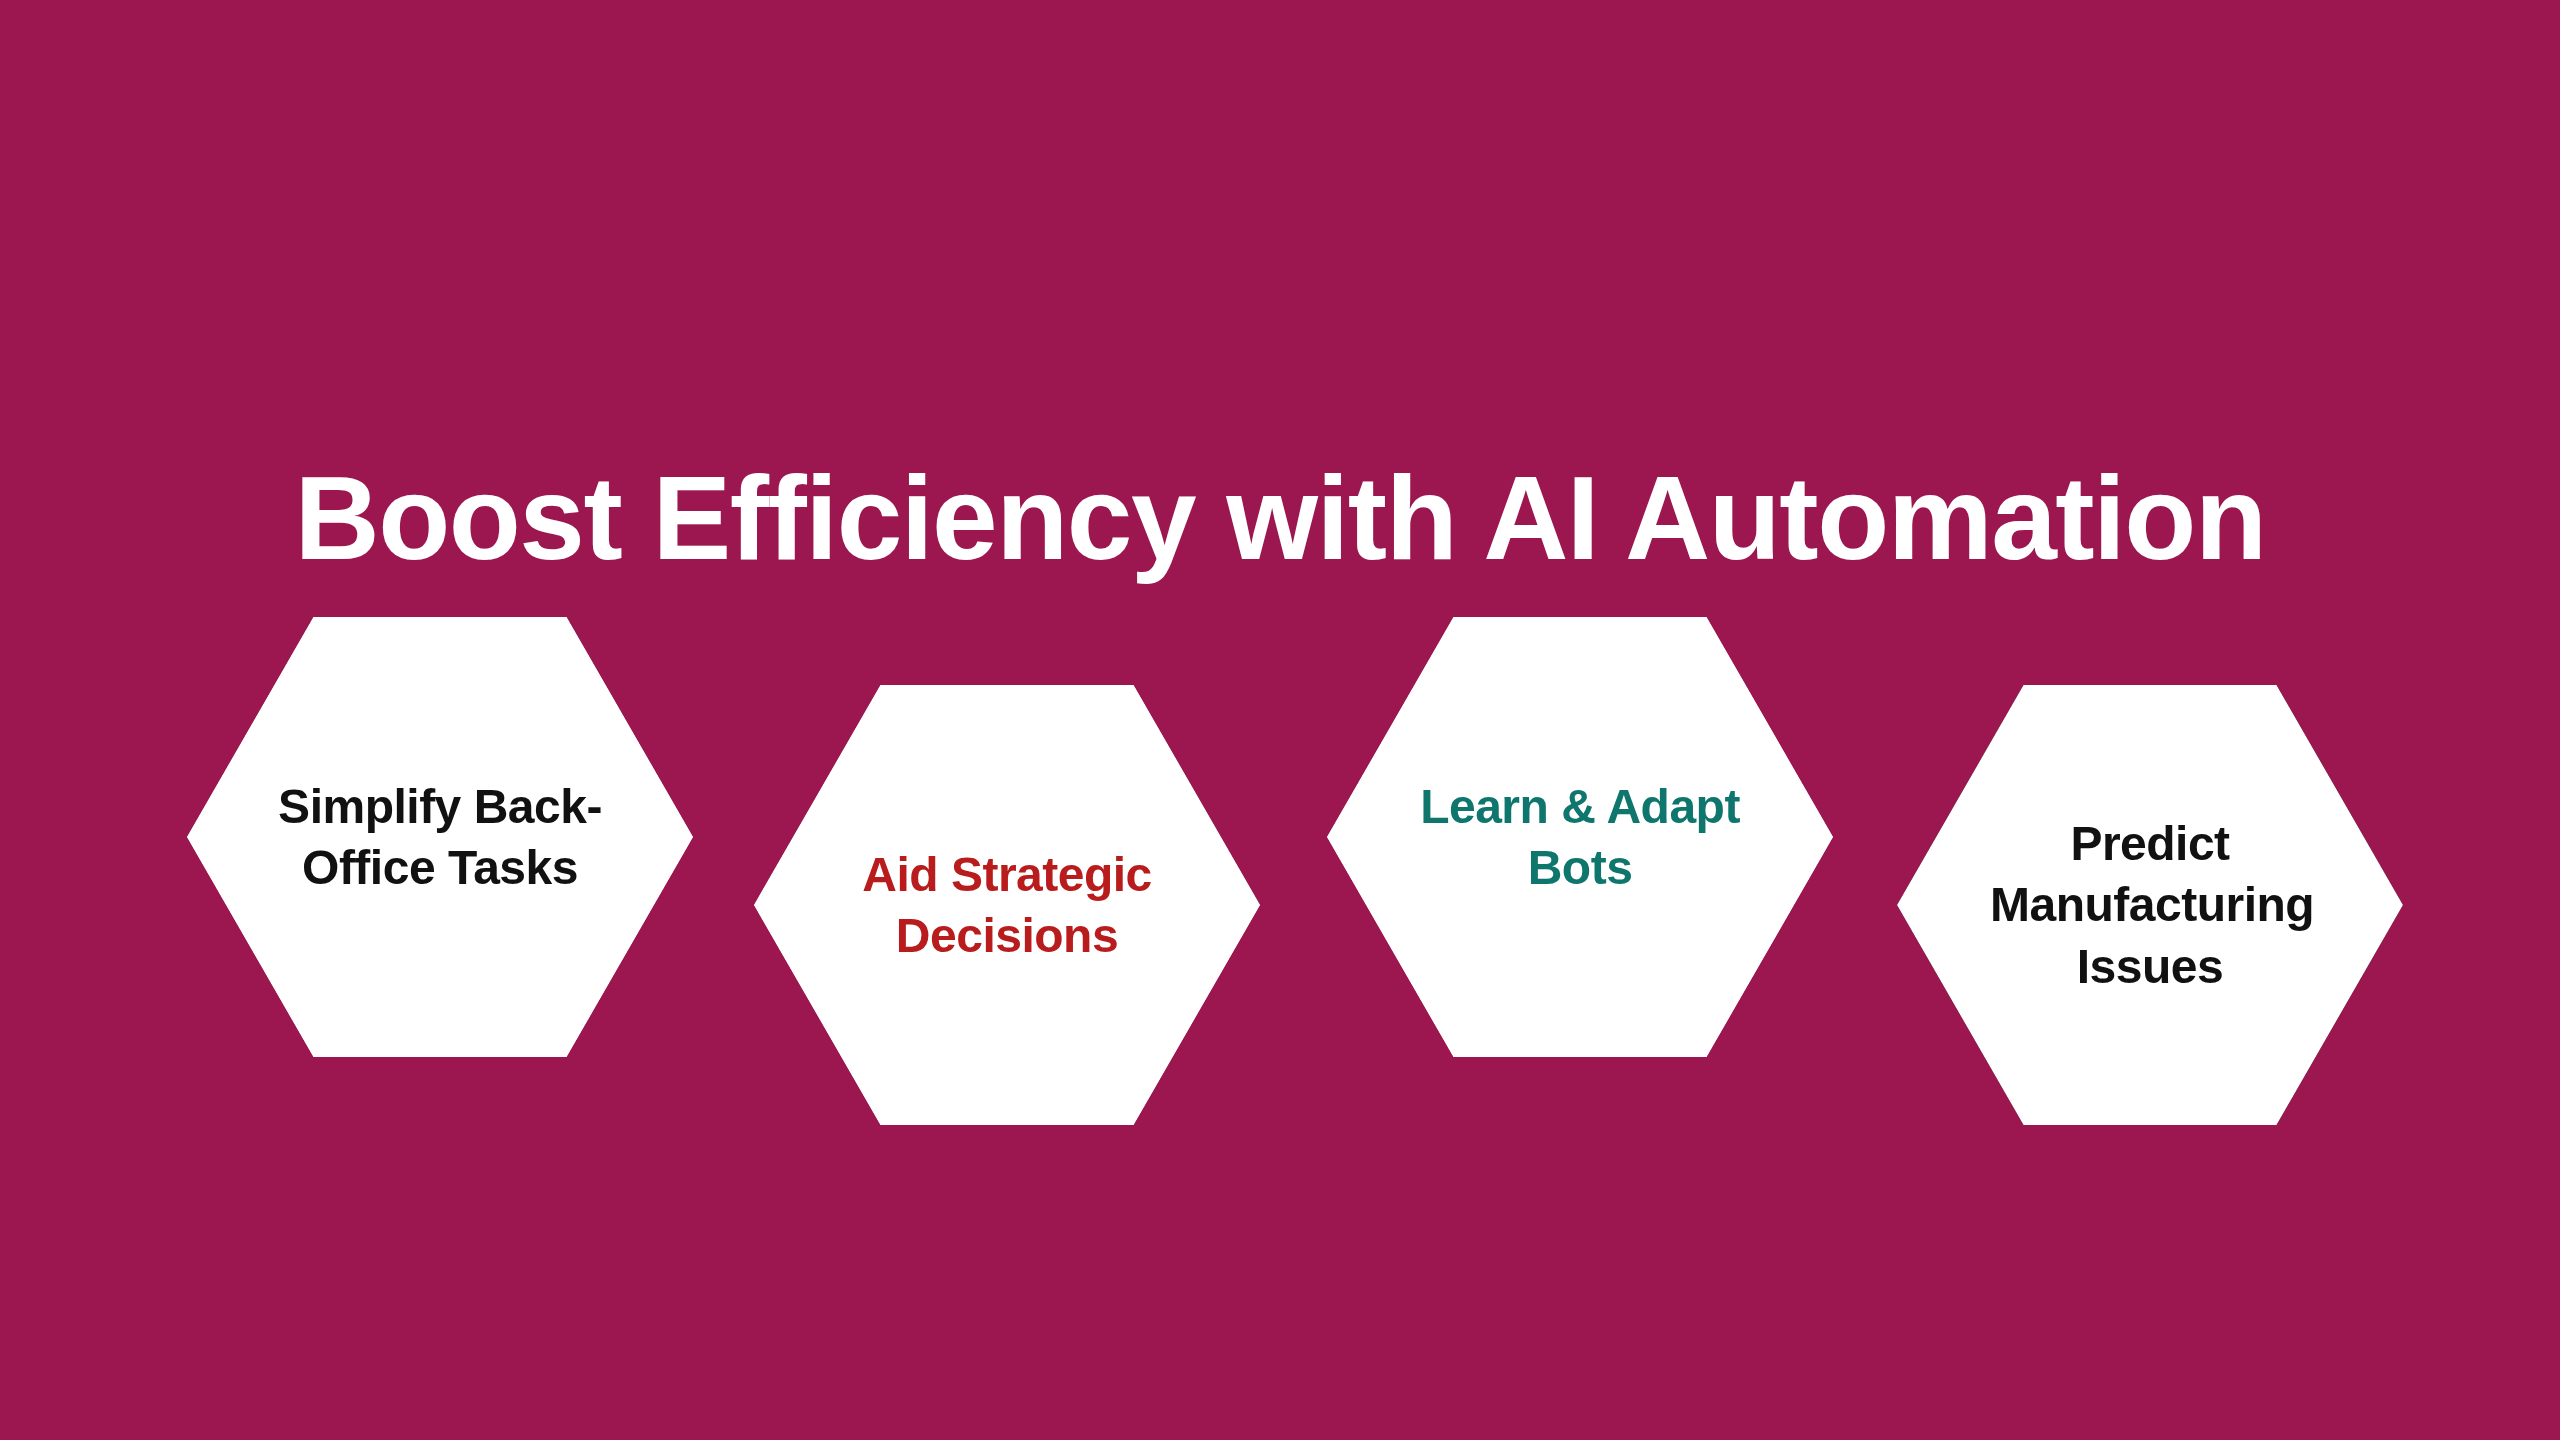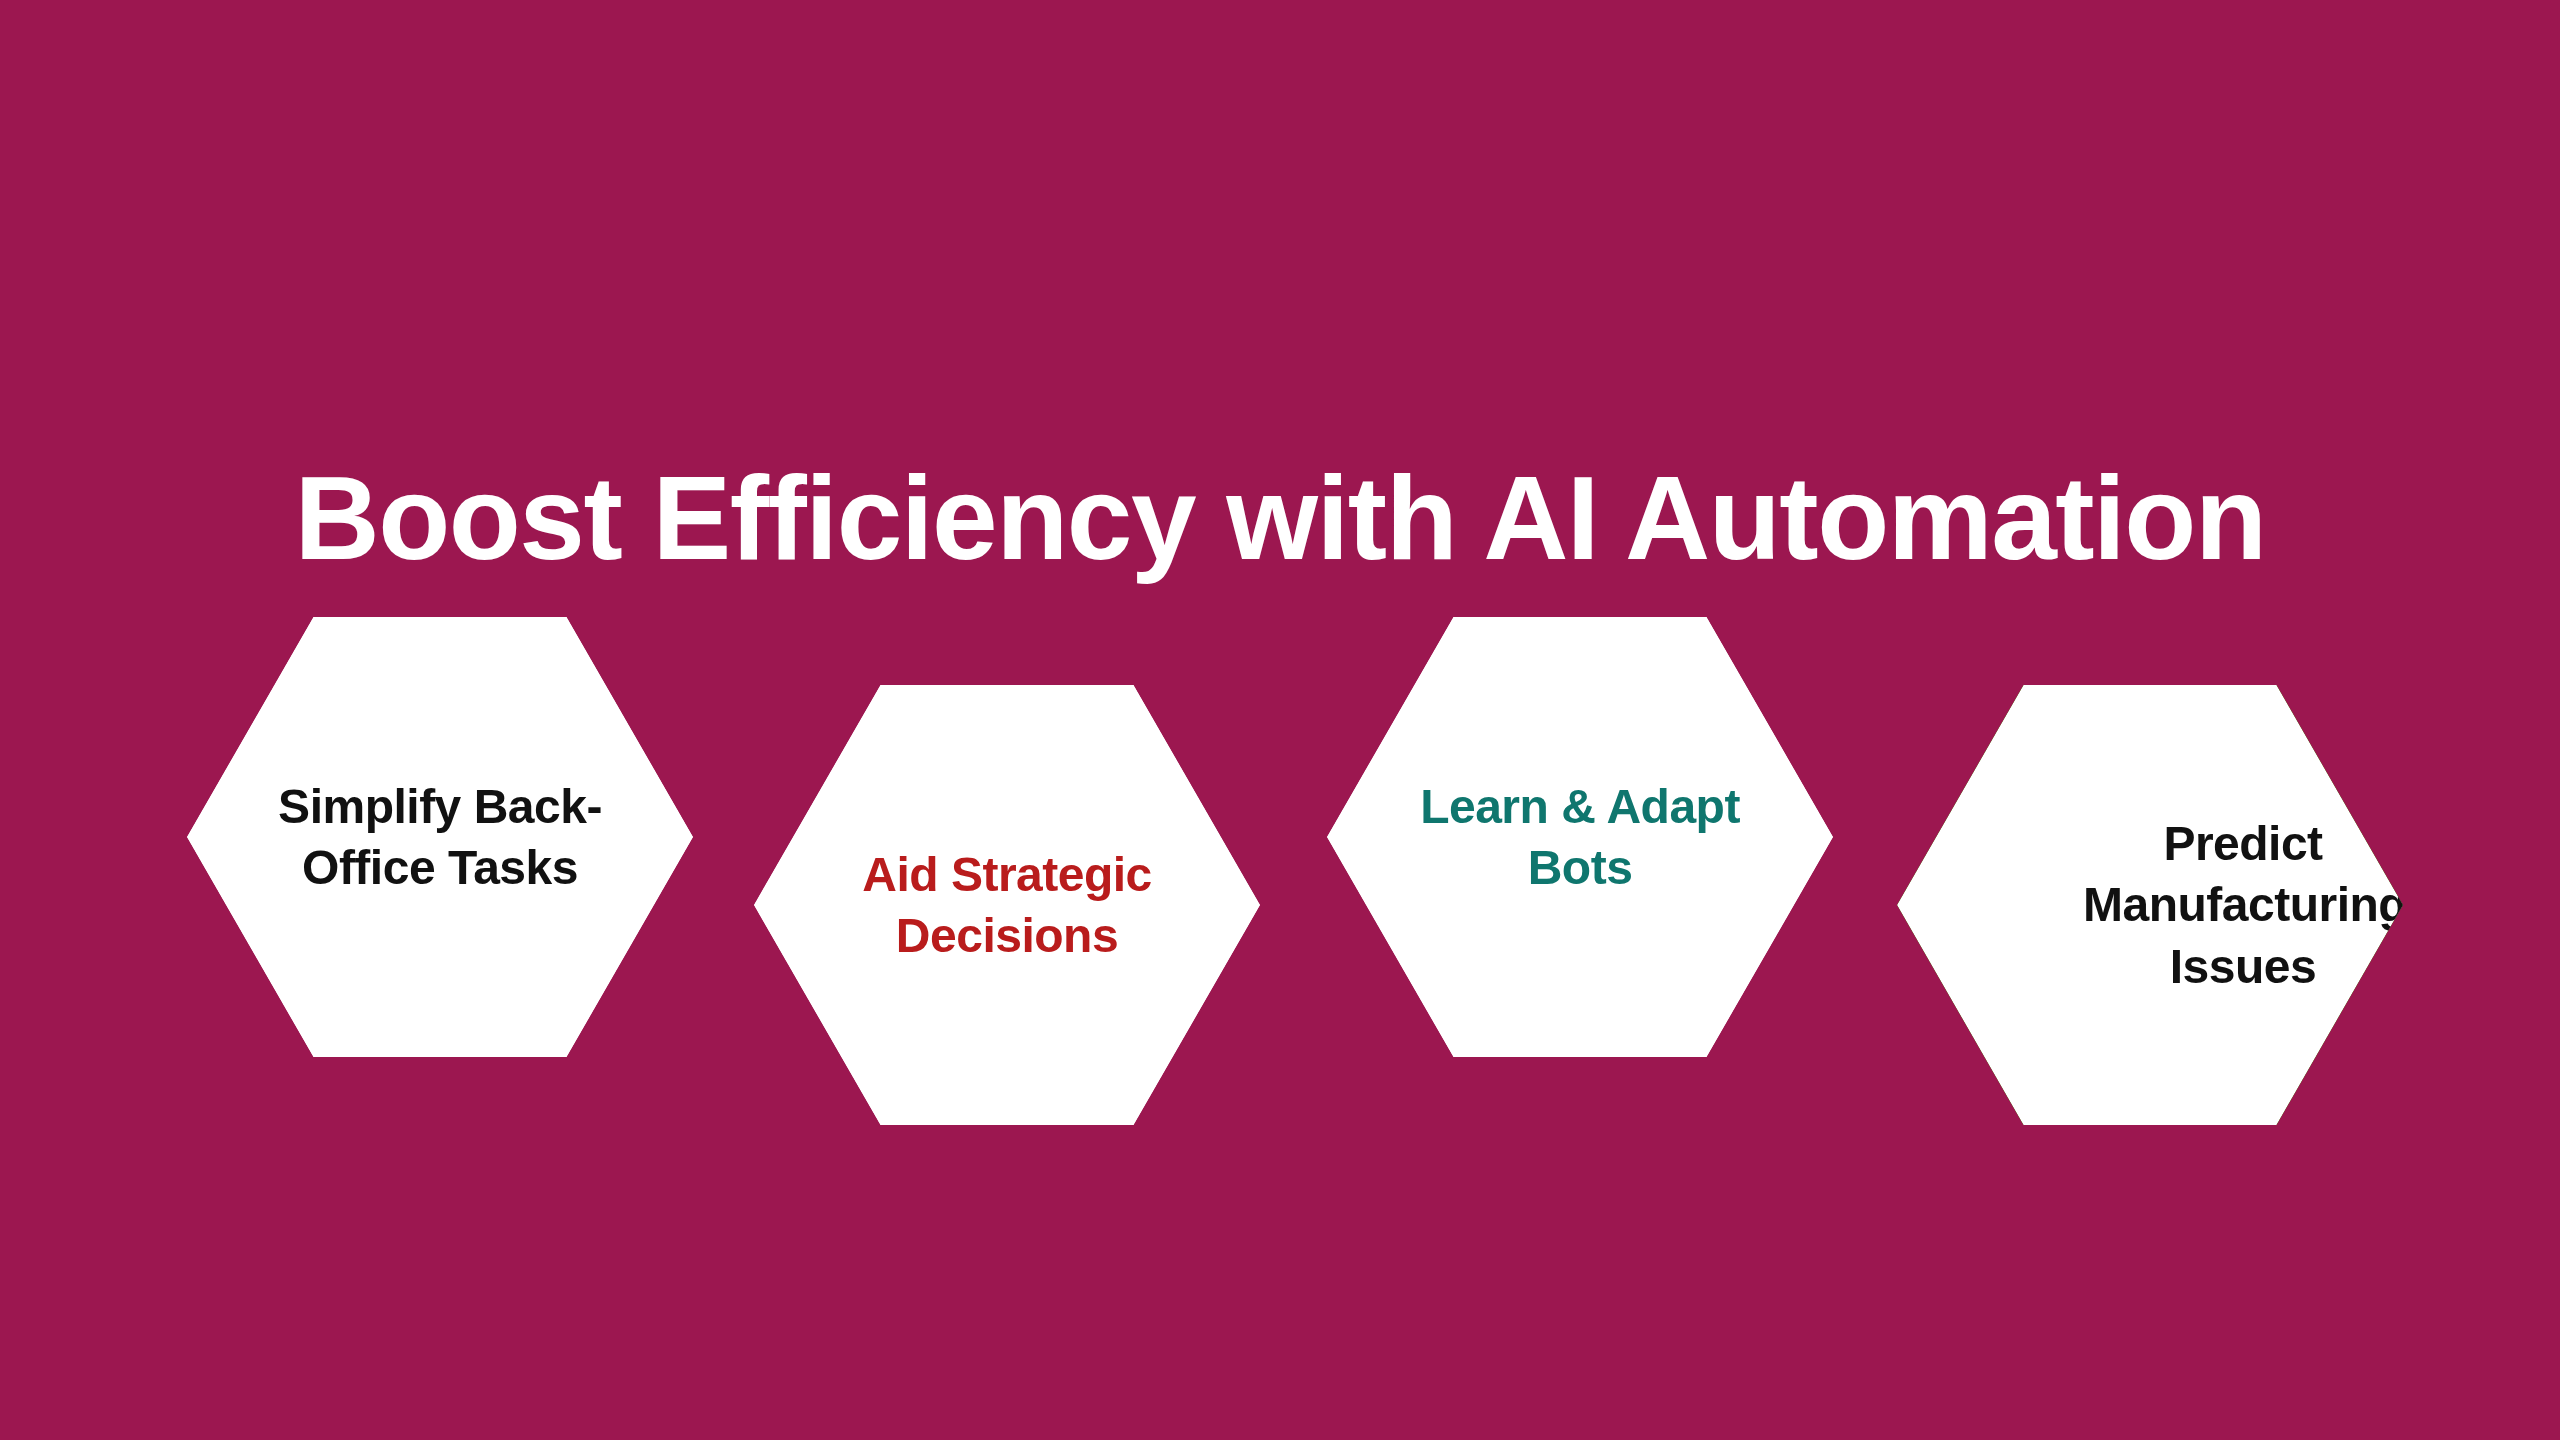--- a/index.html
+++ b/index.html
@@ -108,18 +108,18 @@
     </div>
 
     <div class="hex" id="hex-2" style="background: rgb(255, 255, 255);">
       <div class="hex-label" style="color: #b91c1c;">Aid Strategic Decisions</div>
     </div>
 
     <div class="hex" id="hex-3" style="background: rgb(255, 255, 255);">
       <div class="hex-label" style="color: #0f766e;">Learn &amp; Adapt Bots</div>
     </div>
 
-    <div class="hex" id="hex-4" style="background: #4d7c0f; justify-content: flex-end;">
+    <div class="hex" id="hex-4" style="background: #737373;">
       <div class="hex-label" style="color: rgb(17, 17, 17);">Predict Manufacturing Issues</div>
     </div>
 
   </div>
 </div>
 
 </body></html>

